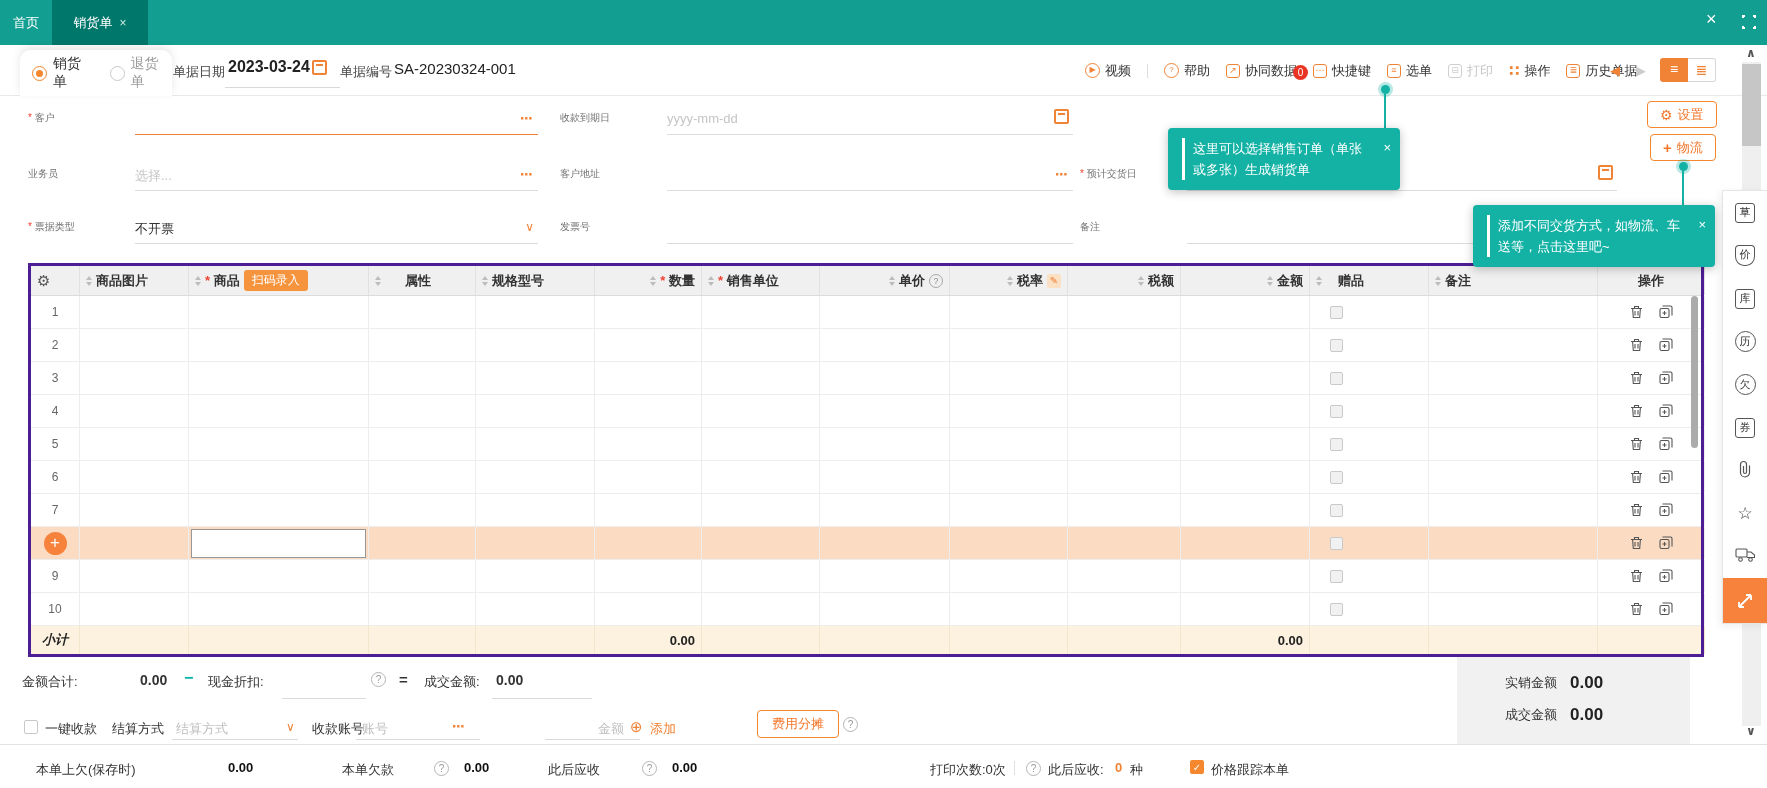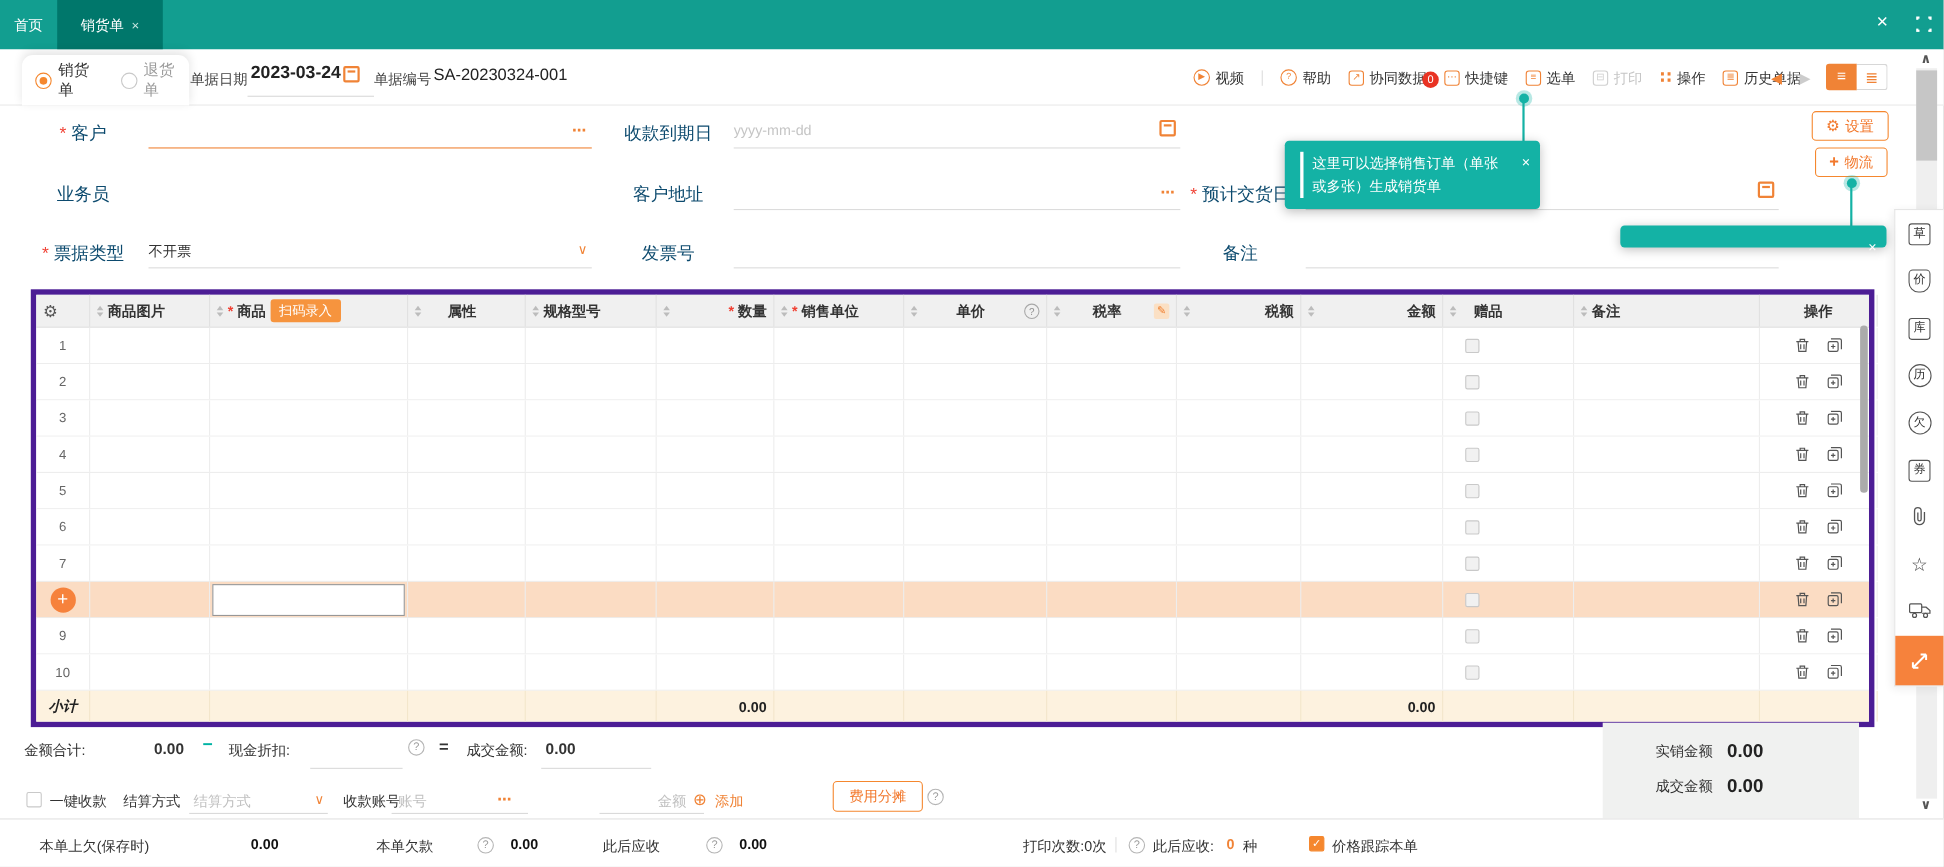--- a/index.html
+++ b/index.html
@@ -49,43 +49,43 @@
   .toggles{position:absolute;left:1660px;top:58px;display:flex}
   .tg1{width:28px;height:24px;background:#f08336;color:#fff;border-radius:3px 0 0 3px;text-align:center;line-height:22px;font-size:14px}
   .tg2{width:28px;height:24px;background:#fff;color:#f08336;border:1px solid #d7d7d7;border-left:none;border-radius:0 3px 3px 0;text-align:center;line-height:22px;font-size:14px}
 
   
   .field{position:absolute;display:flex;height:32px}
   .r1{top:103px}.r2{top:159px}.r3{top:212px}
   .col1{left:28px;width:510px}
   .col2{left:560px;width:513px}
   .col3{left:1080px;width:537px}
-  .f-label{width:95px;text-align:center;padding-top:8px;font-size:16px;color:#0c4a6e;flex:none}
+  .f-label{width:95px;text-align:left;padding-top:8px;font-size:10px;color:#737373;flex:none}
   .req::before{content:"* ";color:#f04134}
   .f-input{position:relative;flex:1;border-bottom:1px solid #dcdcdc;margin-left:12px;padding-top:8px}
   .f-input.active{border-bottom-color:#f08336}
   .f-value{font-size:13px;color:#333}
   .f-ph{font-size:13px;color:#c5c5c5}
   .dots{position:absolute;right:4px;top:8px;color:#f08336;font-weight:bold;font-size:13px;letter-spacing:1px;cursor:pointer}
   .dots::before{content:"⋯"}
   .chev{position:absolute;right:4px;top:8px;color:#f08336;font-size:12px;cursor:pointer}
   .chev::before{content:"∨"}
   .f-cal{position:absolute;right:4px;top:6px;cursor:pointer}
   .btn-ghost{position:absolute;height:27px;border:1px solid #f5872e;color:#f2782c;background:#fff;border-radius:4px;
     display:flex;align-items:center;gap:5px;padding:0 12px;font-size:13px;cursor:pointer}
   #btn-settings{left:1647px;top:101px}
   #btn-logistics{left:1650px;top:134px}
   .ic-gear::before{content:"⚙";font-size:14px}
   .ic-plus::before{content:"+";font-size:15px;font-weight:bold}
 
   
-  #grid{position:absolute;left:28px;top:263px;width:1676px;border:5px solid #4c1d95;background:#fff}
+  #grid{position:absolute;left:28px;top:263px;width:1676px;border:3px solid #4c1d95;background:#fff}
   .ghead{display:flex;height:30px;background:#f0f0f0;border-bottom:1px solid #dcdcdc;font-weight:bold;font-size:13px;color:#333}
   .th{display:flex;align-items:center;gap:4px;padding:0 6px;border-right:1px solid #e1e1e1;flex:none;overflow:hidden}
-  .th.right{justify-content:space-between}
+  .th.right{justify-content:flex-end}
   .th.center{justify-content:center}
   .gear{font-size:15px;color:#555;font-weight:normal;cursor:pointer}
   .gear::before{content:"⚙"}
   .sort{display:inline-flex;flex-direction:column;gap:2px;flex:none;cursor:pointer}
   .sort i{width:0;height:0;border-left:3.5px solid transparent;border-right:3.5px solid transparent}
   .sort .up{border-bottom:4px solid #bcbcbc}
   .sort .dn{border-top:4px solid #bcbcbc}
   .badge-scan{background:#f6943e;color:#fff;font-weight:normal;border-radius:3px;padding:2px 8px;font-size:12px;margin-left:0;cursor:pointer}
   .help{display:inline-block;width:14px;height:14px;border:1px solid #a8a8a8;border-radius:50%;color:#909090;font-size:9px;line-height:12px;text-align:center;font-weight:normal;flex:none}
   .help::before{content:"?"}
@@ -240,20 +240,24 @@
   </div>
   <div class="field r1 col2">
     <span class="f-label">收款到期日</span>
     <div class="f-input">
       <span class="f-ph">yyyy-mm-dd</span>
       <span class="cal f-cal"></span>
     </div>
   </div>
   <div class="field r2 col1">
     <span class="f-label">业务员</span>
+    <div class="f-input">
+      <span class="f-ph">选择...</span>
+      <span class="dots"></span>
+    </div>
   </div>
   <div class="field r2 col2">
     <span class="f-label">客户地址</span>
     <div class="f-input">
       <span class="f-value"></span>
       <span class="dots"></span>
     </div>
   </div>
   <div class="field r2 col3">
     <span class="f-label req">预计交货日</span>
@@ -830,16 +834,17 @@
 
   <span class="conn-dot" style="left:1381px;top:85px"></span>
   <span class="conn-line" style="left:1384px;top:93px;height:36px"></span>
   <div class="tip" id="tip1">
     <span class="tip-text">这里可以选择销售订单（单张或多张）生成销货单</span>
     <span class="tip-close"></span>
   </div>
   <span class="conn-dot" style="left:1679px;top:162px"></span>
   <span class="conn-line" style="left:1682px;top:170px;height:36px"></span>
   <div class="tip" id="tip2">
+    <span class="tip-text">添加不同交货方式，如物流、车送等，点击这里吧~</span>
     <span class="tip-close"></span>
   </div>
 
 </div>
 
 </body></html>

